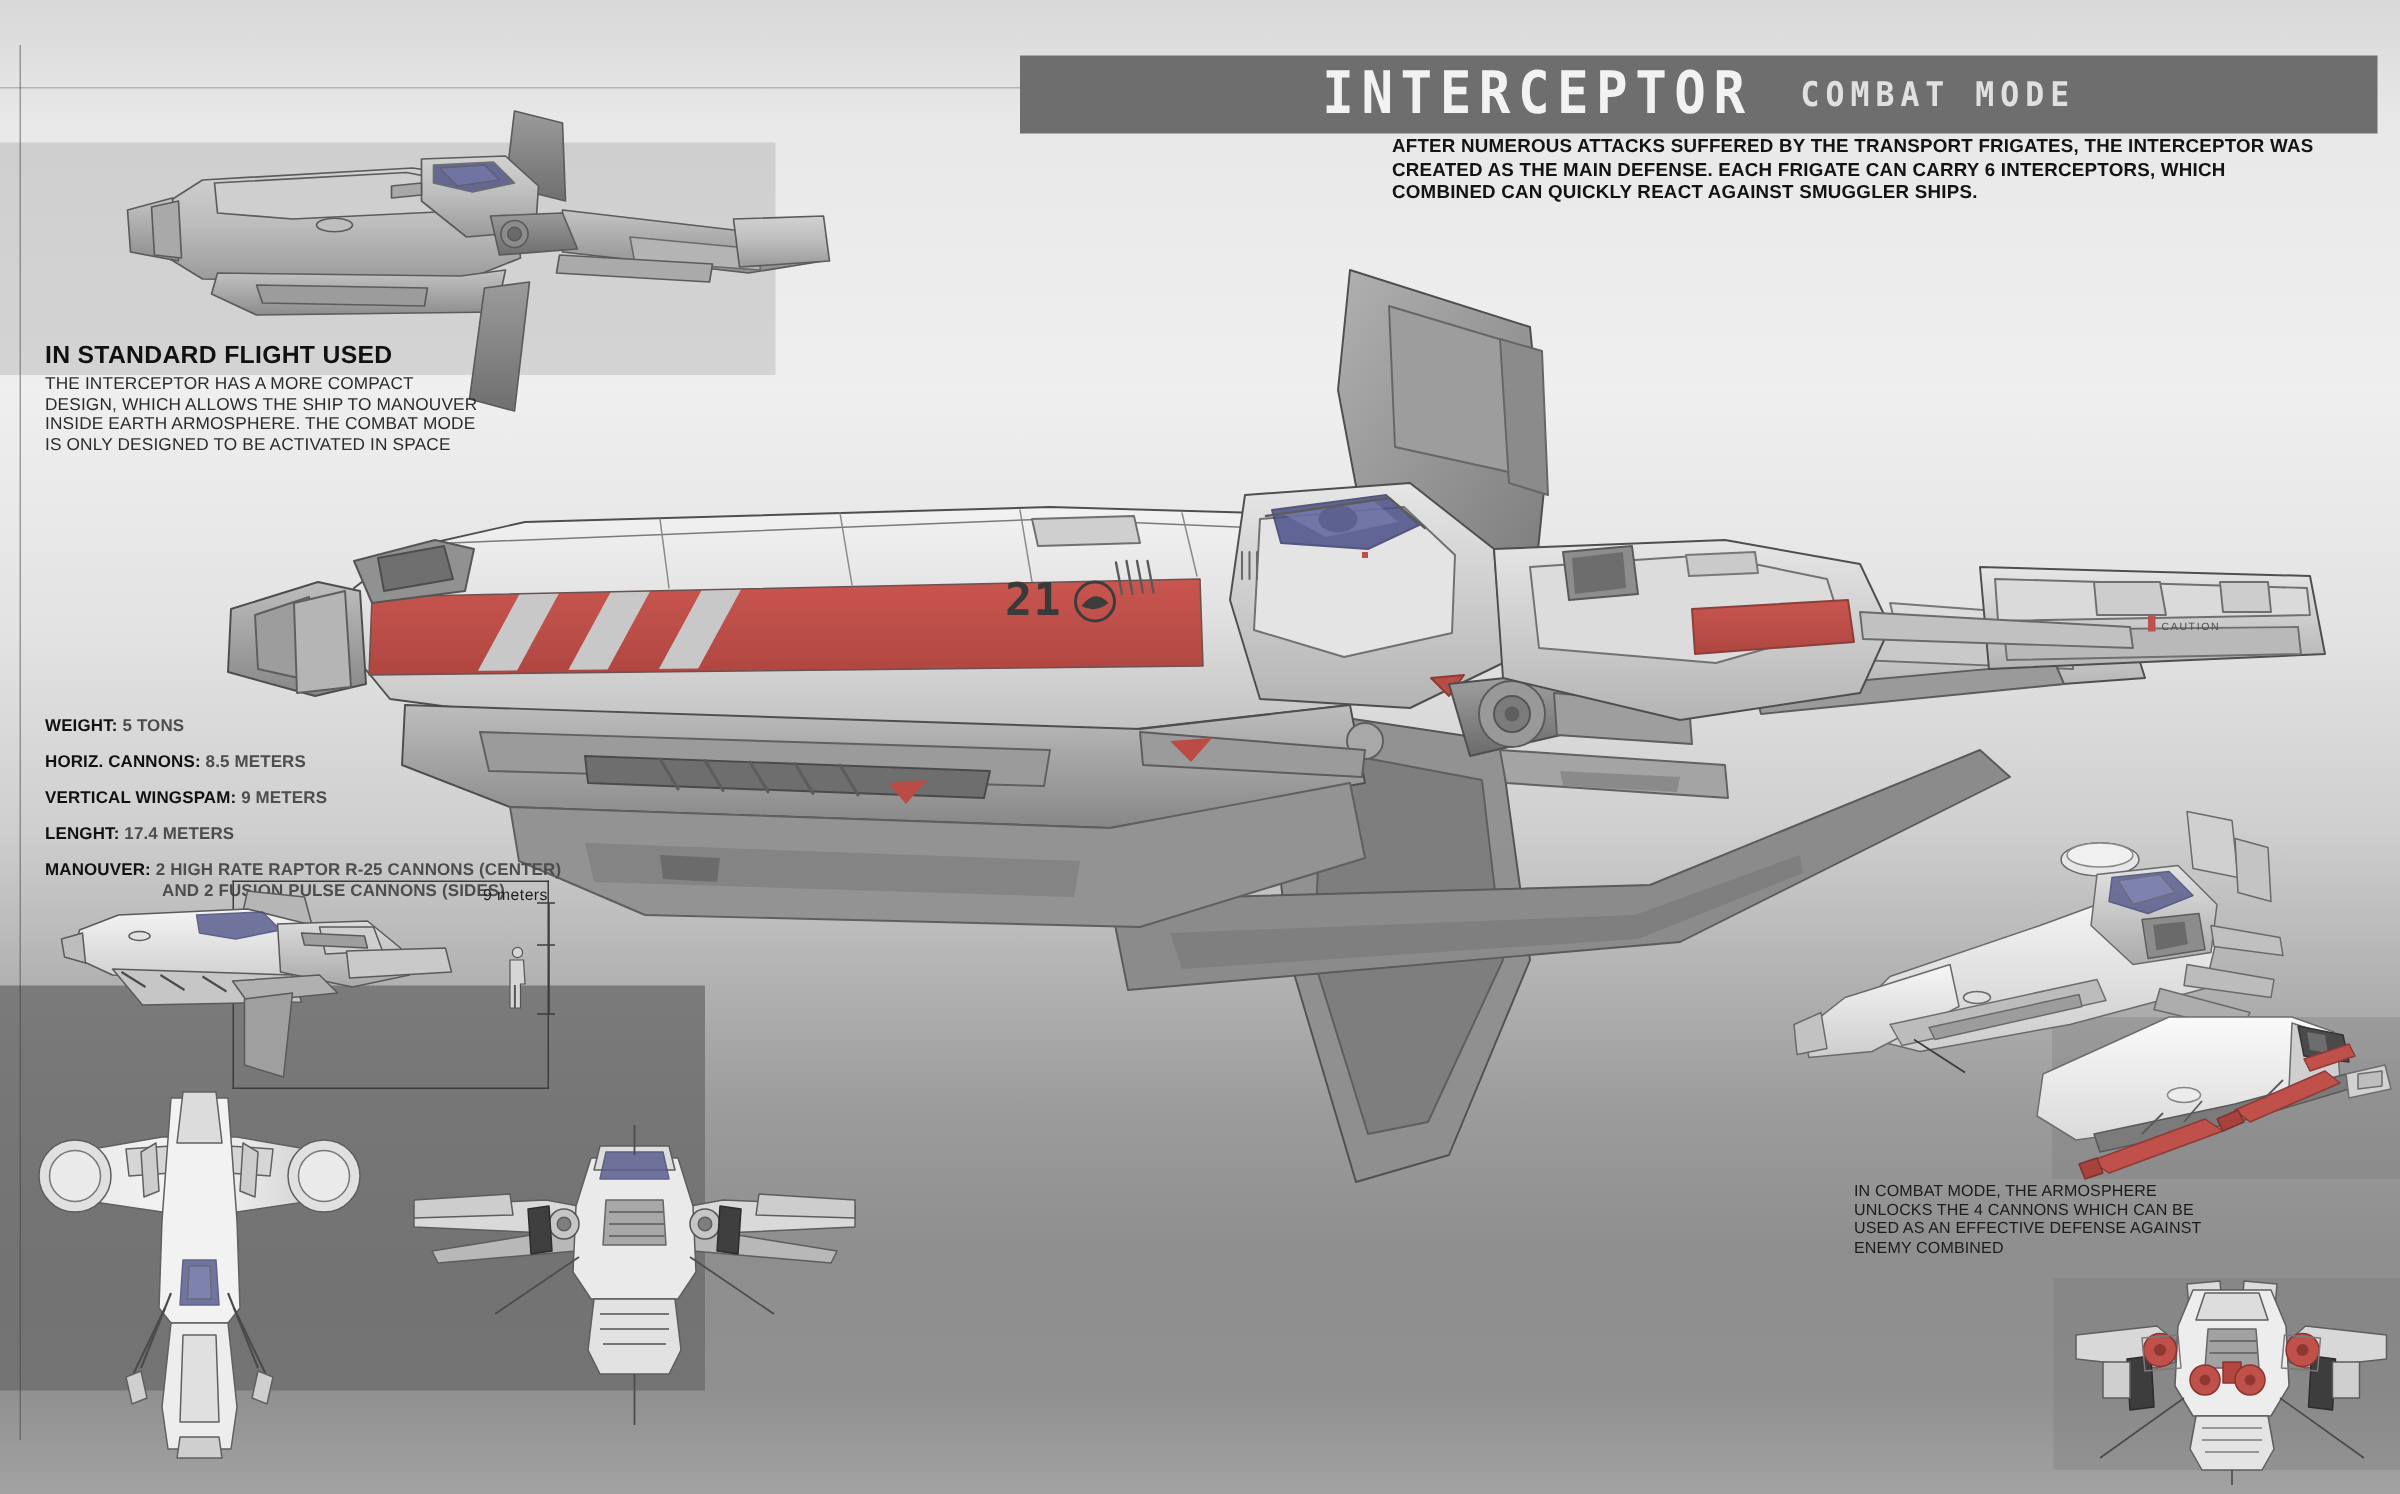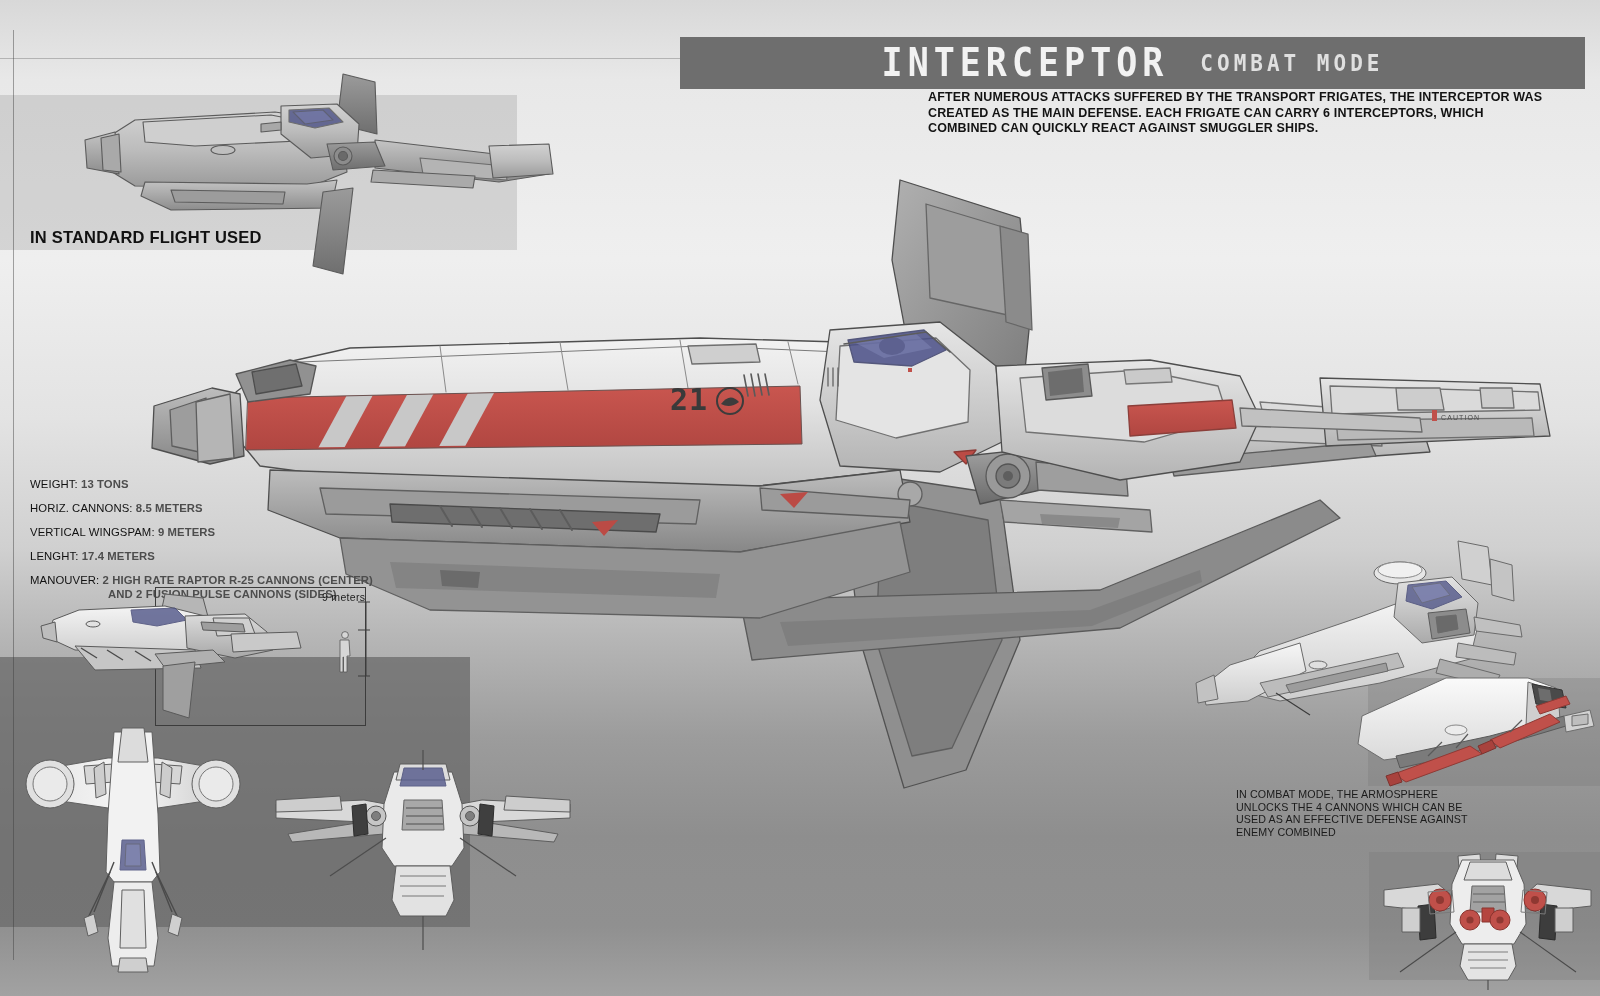--- a/index.html
+++ b/index.html
@@ -80,21 +80,21 @@
   #flight-title {
     font-size:16.5px; font-weight:bold; color:#111; letter-spacing:.2px;
     margin-bottom:3px;
   }
   #flight-body {
     font-size:11.5px; color:#2b2b2b; line-height:13.6px; letter-spacing:.1px;
   }
 
   #specs { position:absolute; left:30px; top:478px; width:420px; }
   .spec-row { margin-bottom:12px; font-size:11.3px; letter-spacing:.1px; white-space:nowrap; }
-  .spec-label { font-weight:normal; color:#111; }
+  .spec-label { font-weight:bold; color:#111; }
   .spec-value { color:#4d4d4d; font-weight:bold; }
   .spec-cont { display:block; color:#4d4d4d; font-weight:bold; padding-left:78px; margin-top:2px; }
   #scale-frame {
     position:absolute; left:155px; top:587px; width:211px; height:139px;
     border:1px solid #3c3c3c; border-left:none; border-bottom:none;
   }
   #scale-frame2 {
     position:absolute; left:155px; top:587px; width:211px; height:139px;
     border-left:1px solid #3c3c3c; border-bottom:1px solid #3c3c3c;
     pointer-events:none;
@@ -183,20 +183,26 @@
 
       <path d="M298 108 L400 114 L398 126 L296 120 Z" fill="#aaa"></path>
 
       <ellipse cx="148" cy="88" rx="12" ry="4.5" fill="#bfbfbf"></ellipse>
       <path d="M186 62 L206 60 L206 68 L186 70 Z" fill="#a8a8a8"></path>
     </g>
   </svg>
 
   <div id="flight-block">
     <div id="flight-title">IN STANDARD FLIGHT USED</div>
+    <div id="flight-body">
+      <div>THE INTERCEPTOR HAS A MORE COMPACT</div>
+      <div>DESIGN, WHICH ALLOWS THE SHIP TO MANOUVER</div>
+      <div>INSIDE EARTH ARMOSPHERE. THE COMBAT MODE</div>
+      <div>IS ONLY DESIGNED TO BE ACTIVATED IN SPACE</div>
+    </div>
   </div>
 
   <svg class="art" style="left:140px; top:170px;" width="1420" height="650" viewBox="0 0 1420 650">
     <defs>
       <linearGradient id="hullTop" x1="0" y1="0" x2="0" y2="1">
         <stop offset="0" stop-color="#f2f2f2"></stop>
           <stop offset=".45" stop-color="#e2e2e2"></stop>
         <stop offset="1" stop-color="#c2c2c2"></stop>
       </linearGradient>
       <linearGradient id="hullMid" x1="0" y1="0" x2="0" y2="1">
@@ -350,21 +356,21 @@
 
       <path d="M640 324 L668 322 L654 338 Z" fill="#bb4b45" stroke="none"></path>
 
       <path d="M1100 238 L1280 248 L1282 262 L1102 256 Z" fill="#c1c1c1" stroke="#6a6a6a"></path>
     </g>
   </svg>
 
   <div id="specs">
     <div class="spec-row">
       <span class="spec-label">WEIGHT:</span>
-      <span class="spec-value">13 TONS</span>
+      <span class="spec-value">5 TONS</span>
     </div>
     <div class="spec-row">
       <span class="spec-label">HORIZ. CANNONS:</span>
       <span class="spec-value">8.5 METERS</span>
     </div>
     <div class="spec-row">
       <span class="spec-label">VERTICAL WINGSPAM:</span>
       <span class="spec-value">9 METERS</span>
     </div>
     <div class="spec-row">

